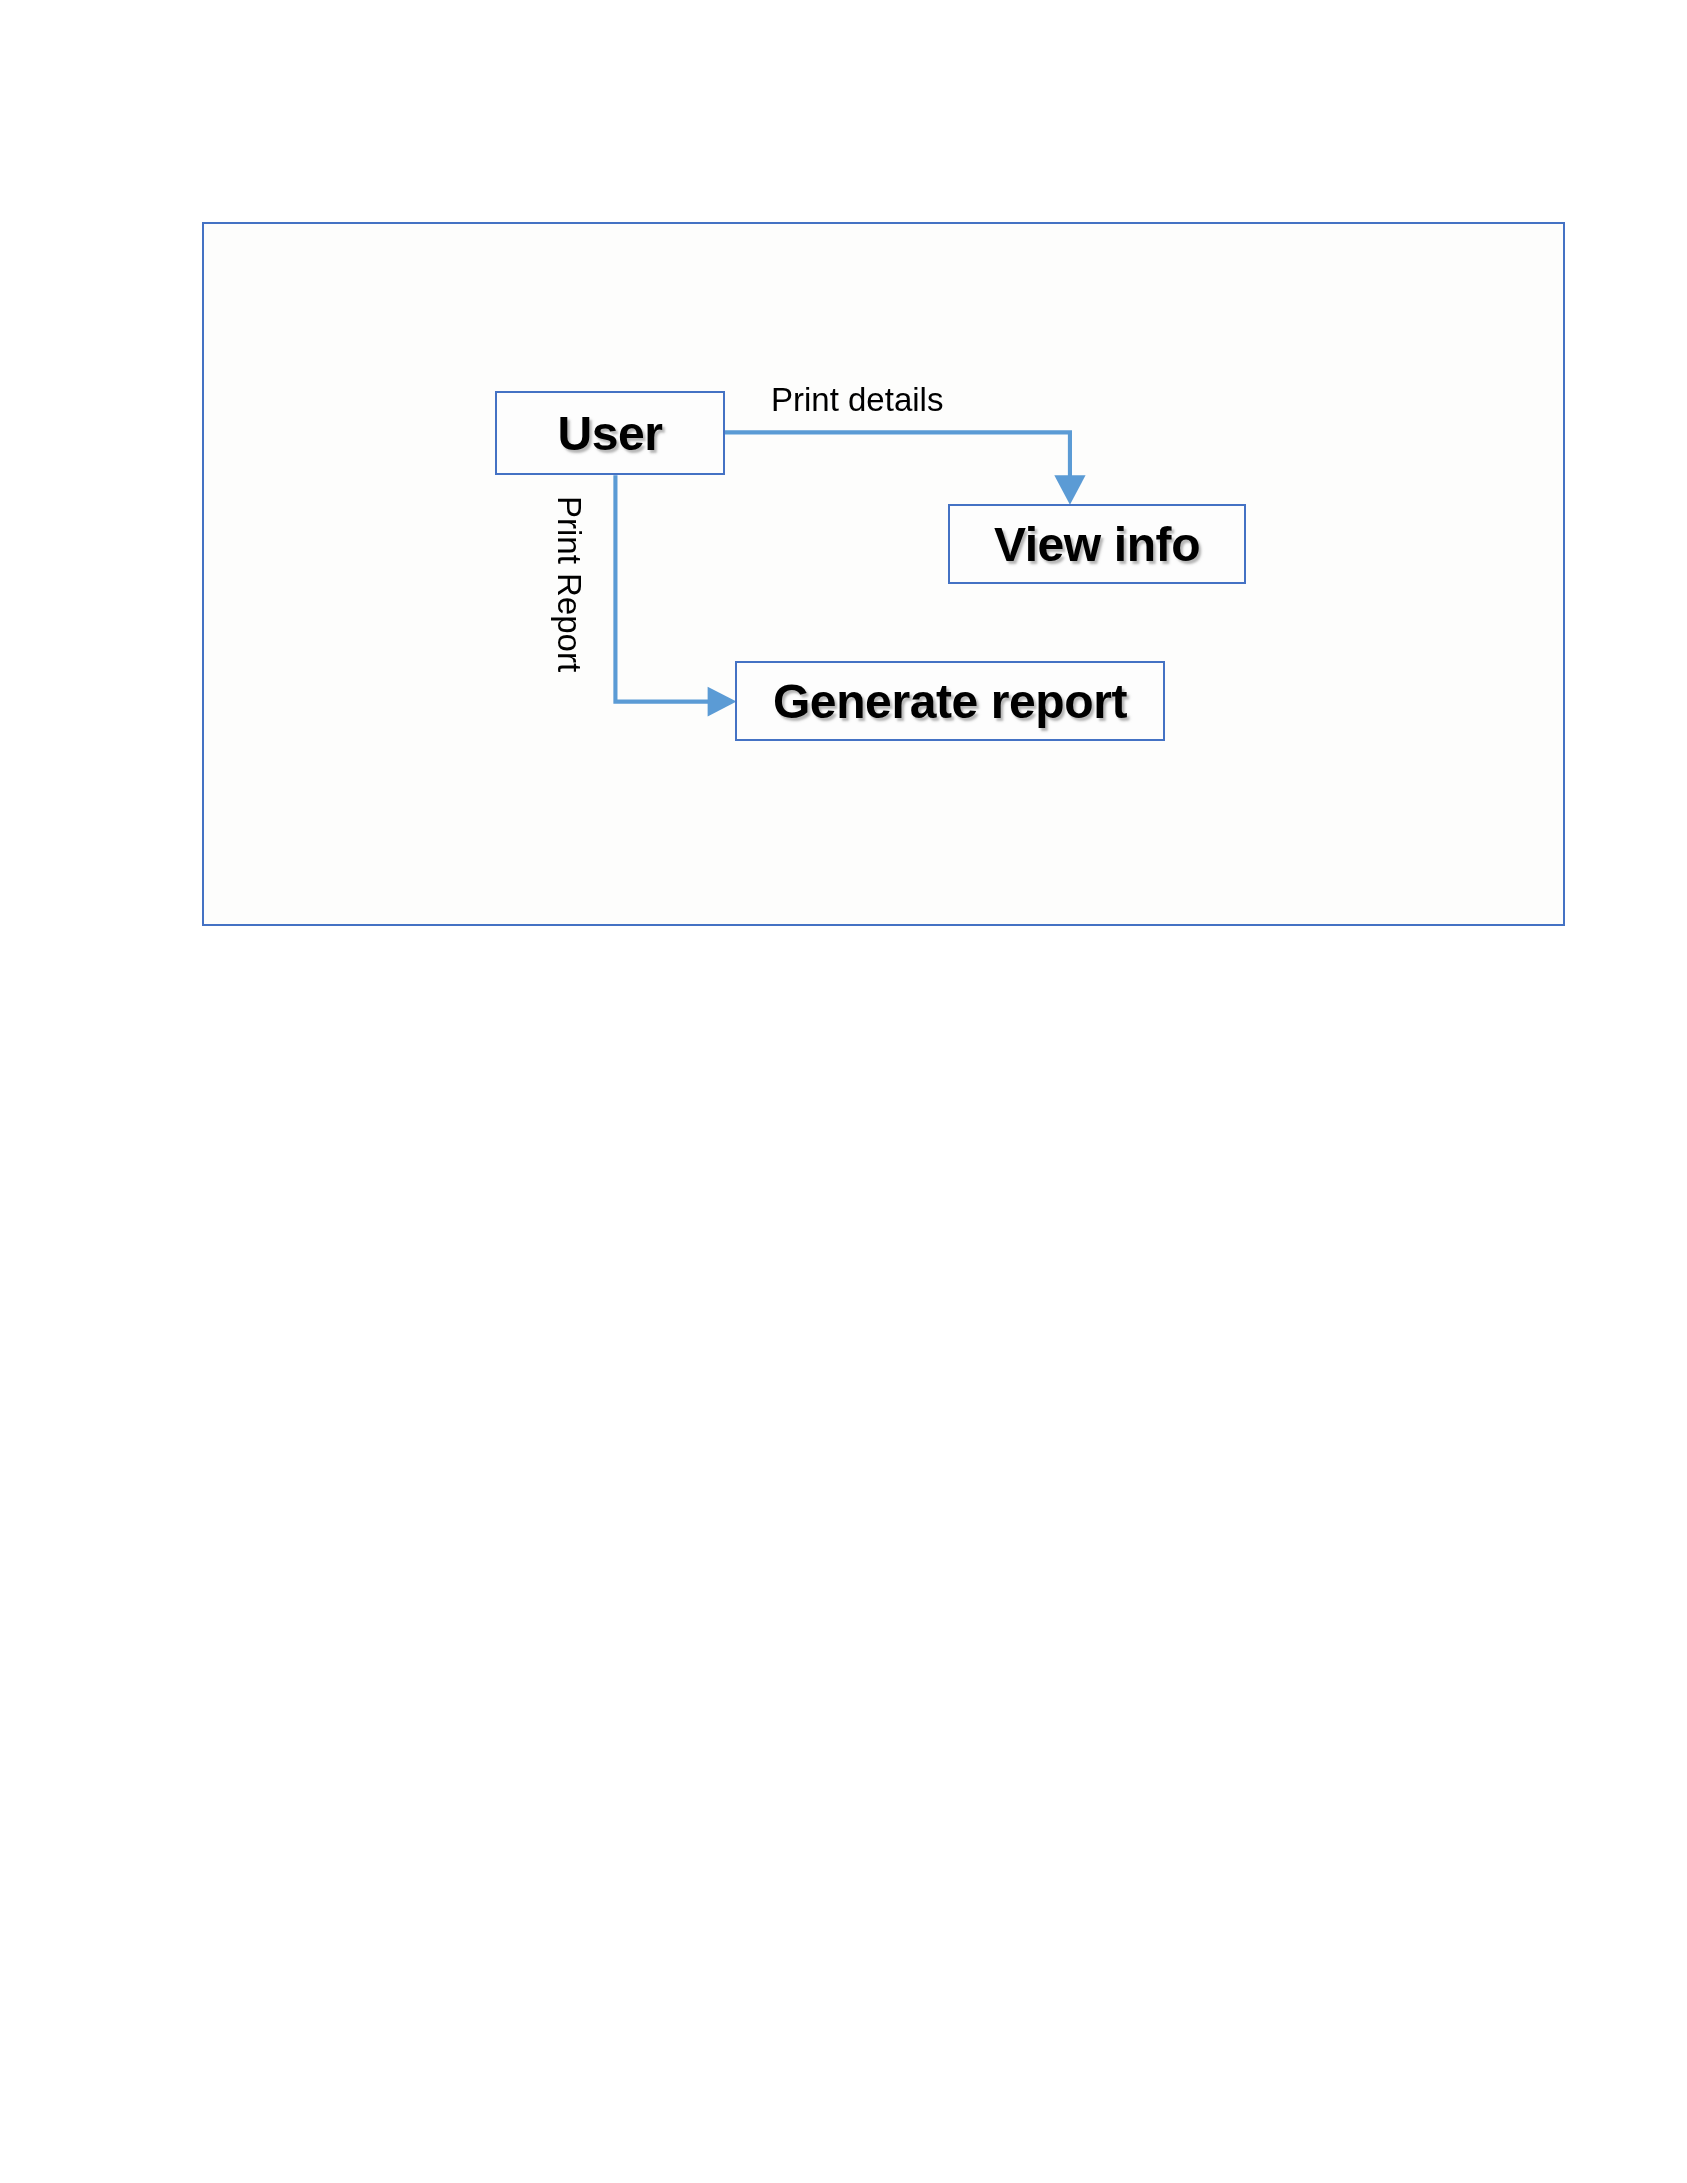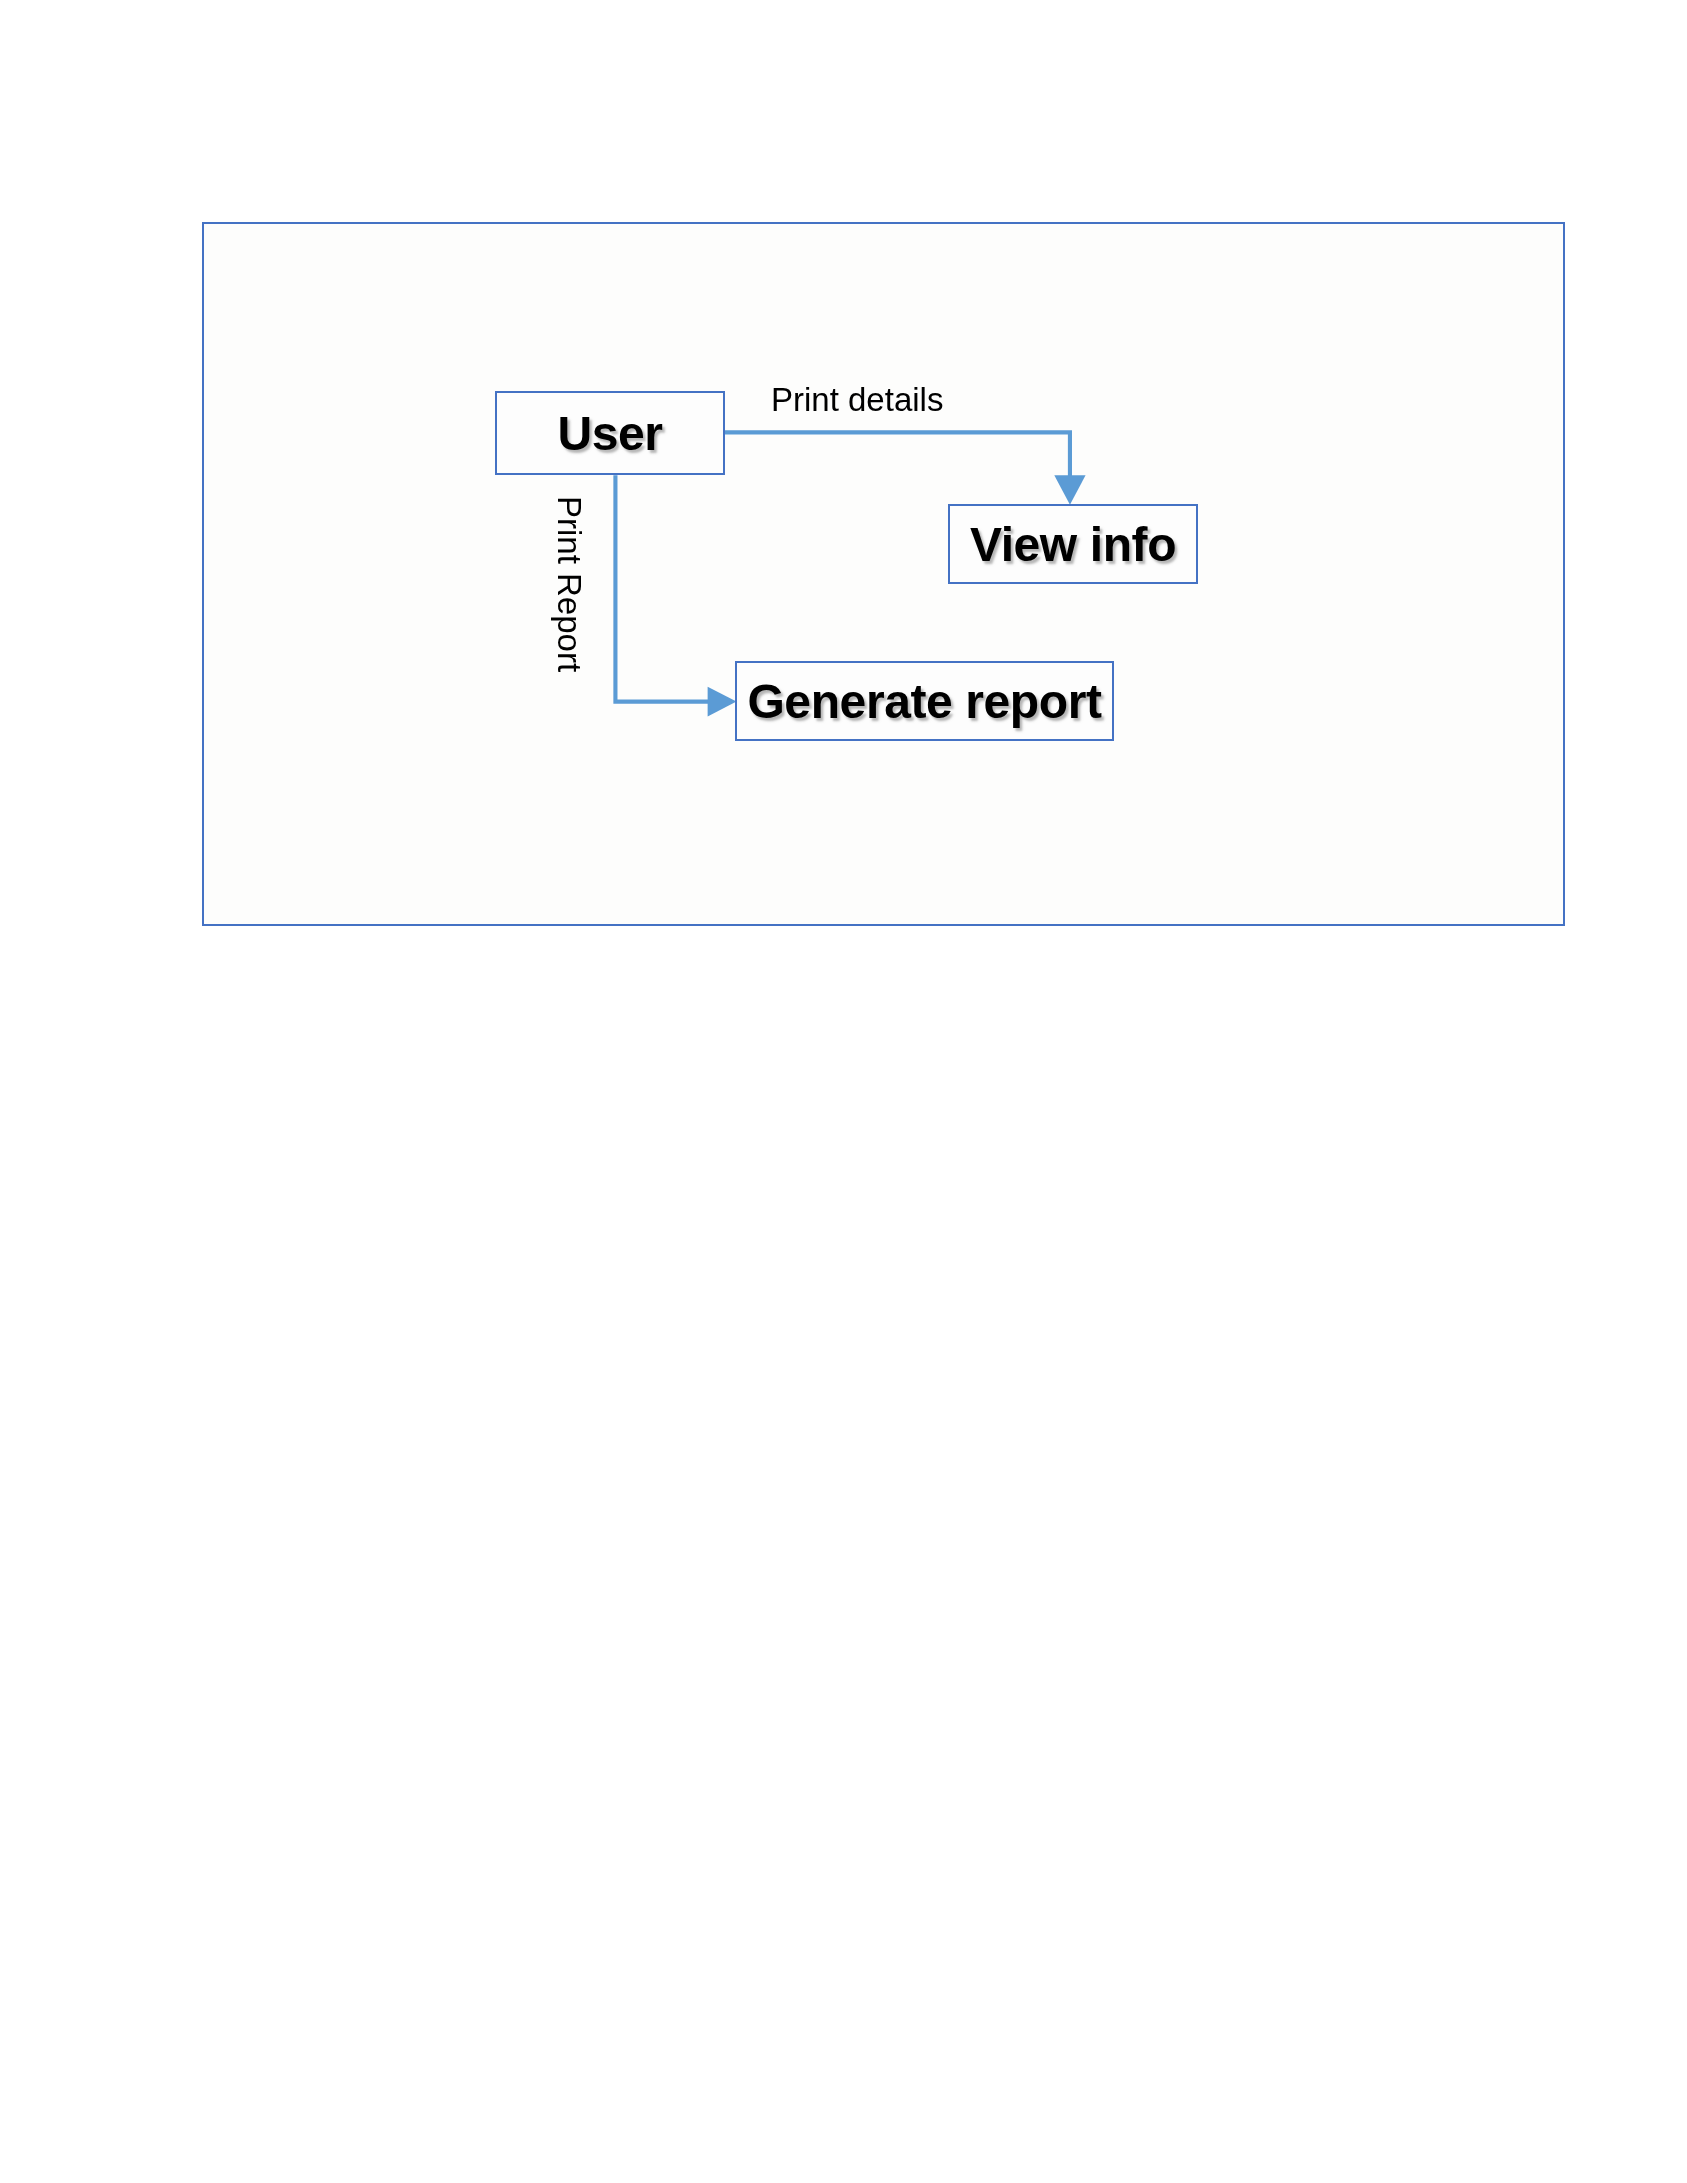--- a/index.html
+++ b/index.html
@@ -68,29 +68,29 @@
     left: 291px;   
     top: 167px;    
     width: 230px;
     height: 84px;
   }
   #node-user .node-label { font-size: 48px; }
 
   #node-view-info {
     left: 744px;   
     top: 280px;    
-    width: 250px;
+    width: 298px;
     height: 80px;
   }
   #node-view-info .node-label { font-size: 48px; }
 
   #node-generate-report {
     left: 531px;   
     top: 437px;    
-    width: 379px;
+    width: 430px;
     height: 80px;
     justify-content: center;
   }
   #node-generate-report .node-label { font-size: 48px; }
 
   
   .edge-label {
     position: absolute;
     font-family: "Liberation Sans", sans-serif;
     font-weight: normal;

